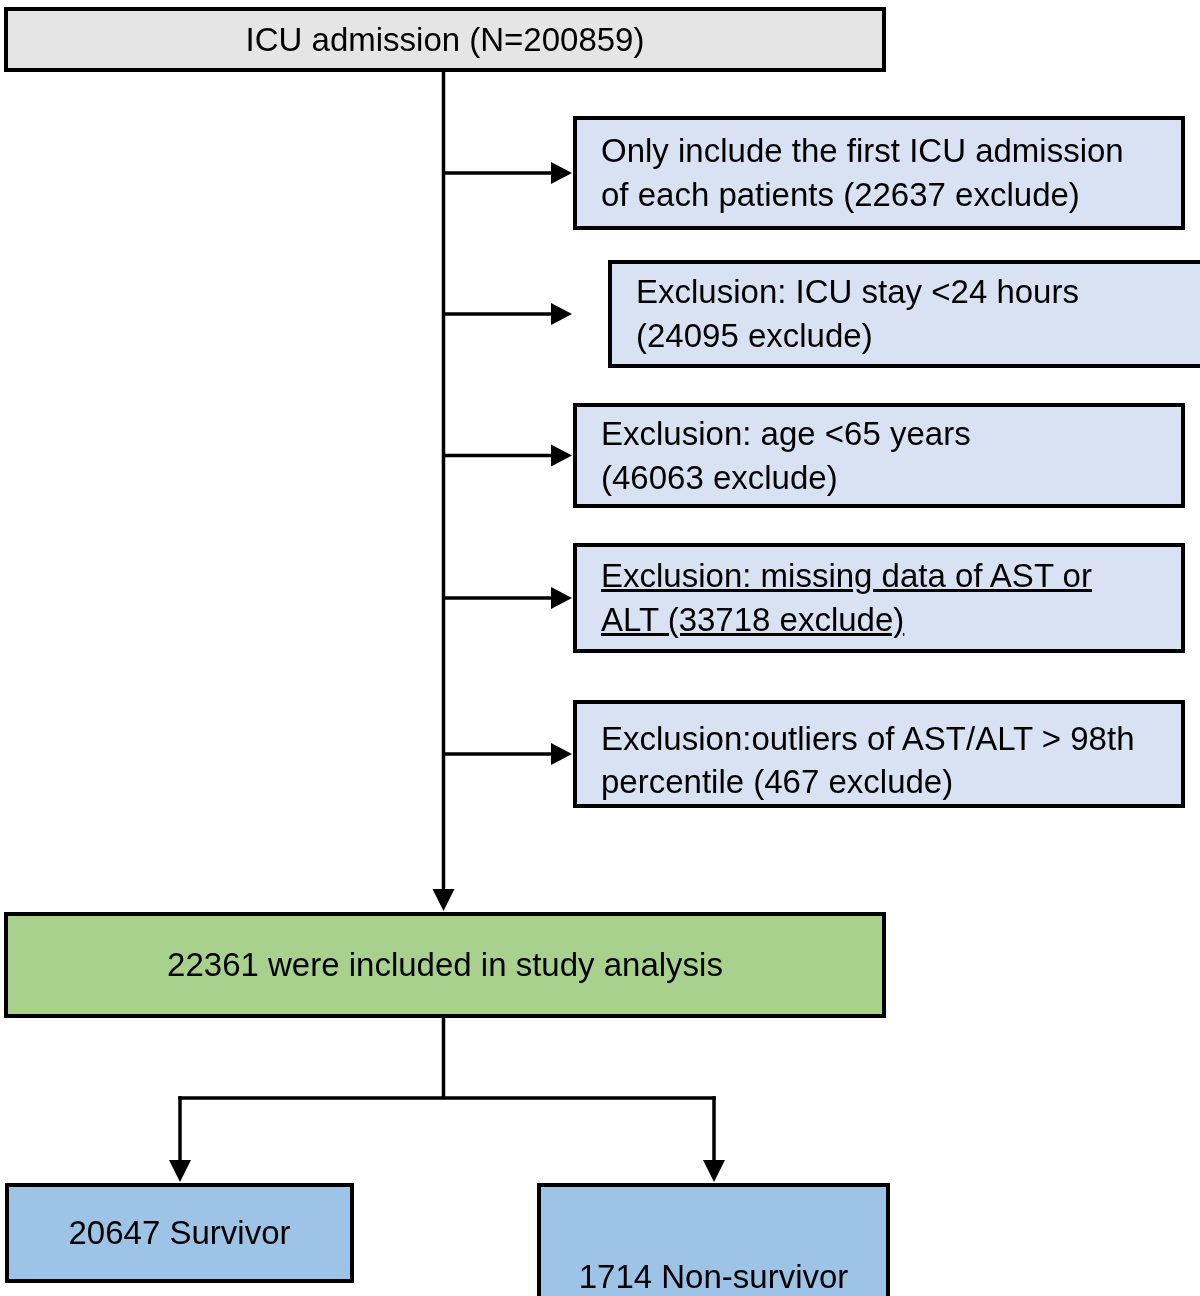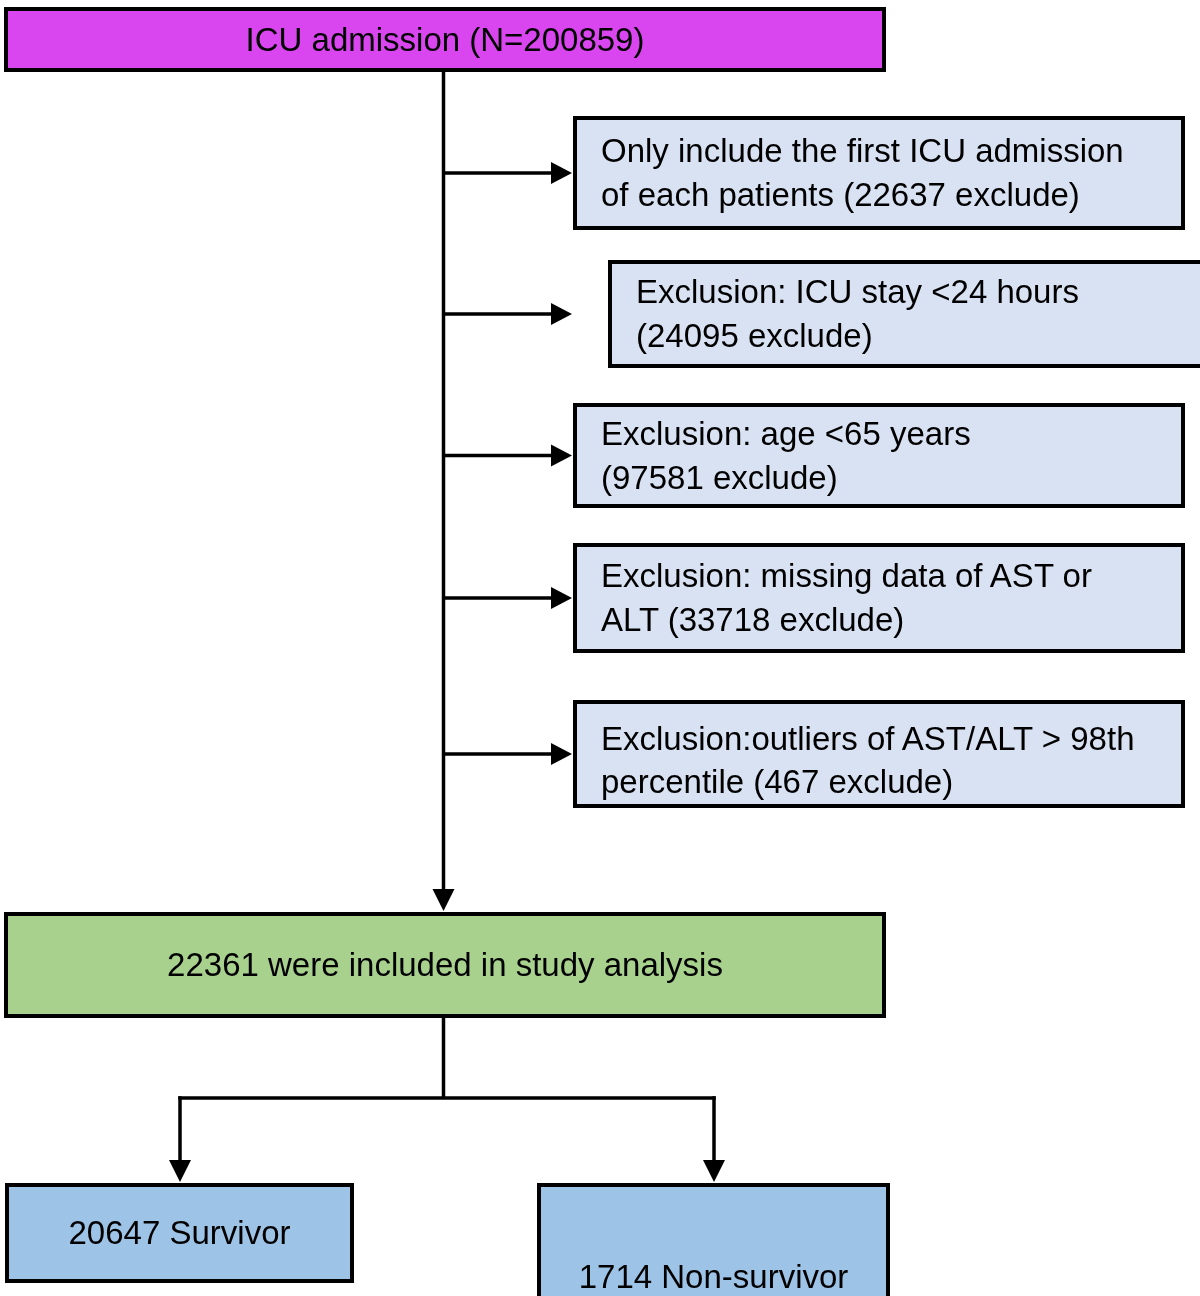--- a/index.html
+++ b/index.html
@@ -38,21 +38,21 @@
     padding-left: 24px;
     padding-right: 10px;
   }
   .lines span { display: block; }
 
   
   .top-box      { left: 4px;   top: 7px;    width: 882px; height: 65px; }
   .excl-1       { left: 573px; top: 116px;  width: 612px; height: 114px; }
   .excl-2       { left: 573px; top: 260px;  width: 612px; height: 108px; margin-left: 35px; }
   .excl-3       { left: 573px; top: 403px;  width: 612px; height: 105px; }
-  .excl-4       { left: 573px; top: 543px;  width: 612px; height: 110px; }
+  .excl-4       { left: 573px; top: 543px;  width: 612px; height: 110px; text-decoration: underline; }
   .excl-5       { left: 573px; top: 700px;  width: 612px; height: 108px; }
   .included-box { left: 4px;   top: 912px;  width: 882px; height: 106px; }
   .outcome-l    { left: 5px;   top: 1183px; width: 349px; height: 100px; }
   .outcome-r    { left: 537px; top: 1183px; width: 353px; height: 120px; align-items: flex-end; }
 </style>
 </head>
 <body>
 
 <div class="canvas">
 
@@ -79,42 +79,42 @@
     <line x1="443.5" y1="1017" x2="443.5" y2="1098" stroke="#000" stroke-width="3.5"></line>
     <line x1="178.25" y1="1098" x2="715.75" y2="1098" stroke="#000" stroke-width="3.5"></line>
 
     <line x1="180" y1="1096.25" x2="180" y2="1162" stroke="#000" stroke-width="3.5"></line>
     <polygon points="169,1160 191,1160 180,1182" fill="#000"></polygon>
 
     <line x1="714" y1="1096.25" x2="714" y2="1162" stroke="#000" stroke-width="3.5"></line>
     <polygon points="703,1160 725,1160 714,1182" fill="#000"></polygon>
   </svg>
 
-  <div class="box center top-box" style="background-color: #d946ef;">
+  <div class="box center top-box" style="background-color: #e5e5e5;">
     <span>ICU admission (N=200859)</span>
   </div>
 
   <div class="box leftalign excl-1" style="background-color: rgb(217, 226, 243);">
     <div class="lines">
       <span>Only include the first ICU admission</span>
       <span>of each patients (22637 exclude)</span>
     </div>
   </div>
 
   <div class="box leftalign excl-2" style="background-color: rgb(217, 226, 243);">
     <div class="lines">
       <span>Exclusion: ICU stay &lt;24 hours</span>
       <span>(24095 exclude)</span>
     </div>
   </div>
 
   <div class="box leftalign excl-3" style="background-color: rgb(217, 226, 243);">
     <div class="lines">
       <span>Exclusion: age &lt;65 years</span>
-      <span>(97581 exclude)</span>
+      <span>(46063 exclude)</span>
     </div>
   </div>
 
   <div class="box leftalign excl-4" style="background-color: rgb(217, 226, 243);">
     <div class="lines">
       <span>Exclusion: missing data of AST or</span>
       <span>ALT (33718 exclude)</span>
     </div>
   </div>
 

